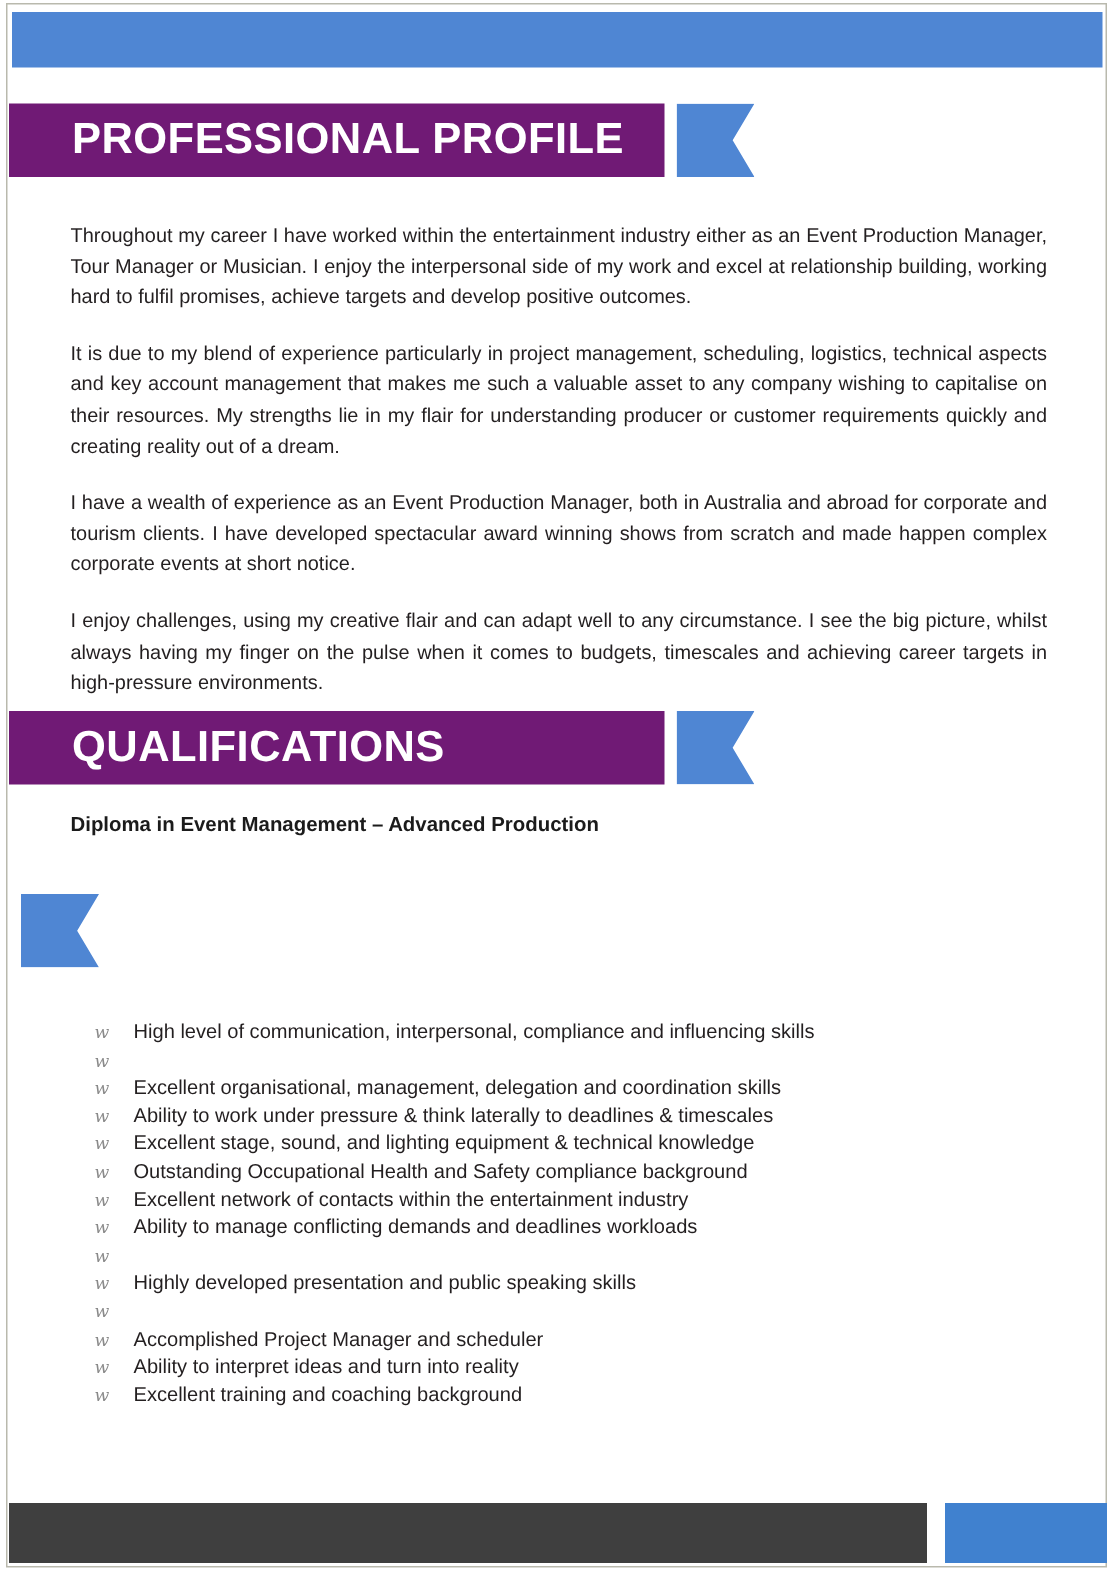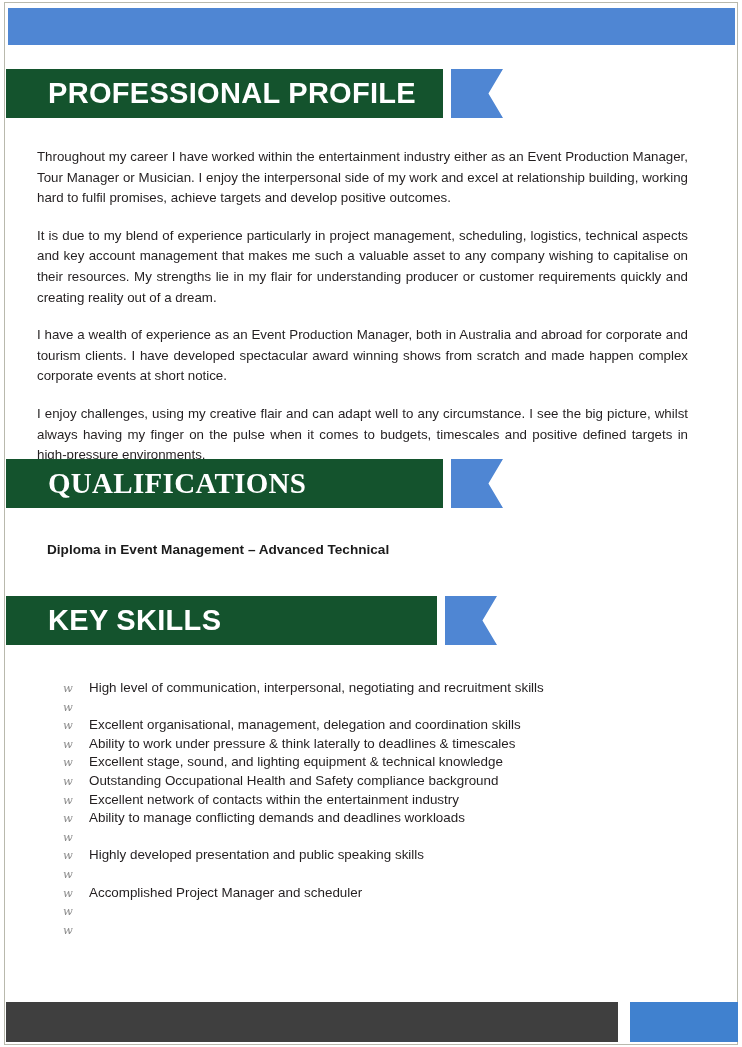--- a/index.html
+++ b/index.html
@@ -45,21 +45,21 @@
 
   
   .section-header {
     position: absolute;
     left: 6px;
     height: 49px;
     display: flex;
     align-items: stretch;
   }
   .section-header .bar {
-    background: #14532d;
+    background: #701a75;
     display: flex;
     align-items: center;
     box-sizing: border-box;
     height: 100%;
   }
   .section-header .bar-title {
     color: #ffffff;
     font-size: 29px;
     font-weight: bold;
     letter-spacing: 0.3px;
@@ -72,30 +72,30 @@
     width: 52px;
     height: 100%;
     background: #4f86d3;
     -webkit-clip-path: polygon(0 0, 100% 0, 72% 50%, 100% 100%, 0 100%);
     clip-path: polygon(0 0, 100% 0, 72% 50%, 100% 100%, 0 100%);
   }
 
   #hdr-profile { top: 69px; }
   #hdr-profile .bar { width: 437px; }
 
-  #hdr-qualifications { top: 459px; font-family: Liberation Serif, serif; }
+  #hdr-qualifications { top: 474px; }
   #hdr-qualifications .bar { width: 437px; }
 
   #hdr-keyskills { top: 596px; }
   #hdr-keyskills .bar { width: 431px; }
 
   
   .profile-body {
     position: absolute;
-    left: 37px;
+    left: 47px;
     top: 147px;
     width: 651px;
   }
   .profile-body p {
     margin: 0 0 17px 0;
     font-size: 13.3px;
     line-height: 1.55;
     color: #231f20;
     text-align: justify;
   }
@@ -171,43 +171,40 @@
     <div class="bar">
       <span class="bar-title">PROFESSIONAL PROFILE</span>
     </div>
     <div class="ribbon"></div>
   </div>
 
   <div class="profile-body">
     <p>Throughout my career I have worked within the entertainment industry either as an Event Production Manager, Tour Manager or Musician. I enjoy the interpersonal side of my work and excel at relationship building, working hard to fulfil promises, achieve targets and develop positive outcomes.</p>
     <p>It is due to my blend of experience particularly in project management, scheduling, logistics, technical aspects and key account management that makes me such a valuable asset to any company wishing to capitalise on their resources. My strengths lie in my flair for understanding producer or customer requirements quickly and creating reality out of a dream.</p>
     <p>I have a wealth of experience as an Event Production Manager, both in Australia and abroad for corporate and tourism clients. I have developed spectacular award winning shows from scratch and made happen complex corporate events at short notice.</p>
-    <p>I enjoy challenges, using my creative flair and can adapt well to any circumstance. I see the big picture, whilst always having my finger on the pulse when it comes to budgets, timescales and positive defined targets in high-pressure environments.</p>
+    <p>I enjoy challenges, using my creative flair and can adapt well to any circumstance. I see the big picture, whilst always having my finger on the pulse when it comes to budgets, timescales and achieving career targets in high-pressure environments.</p>
   </div>
 
   <div class="section-header" id="hdr-qualifications">
     <div class="bar">
       <span class="bar-title">QUALIFICATIONS</span>
     </div>
     <div class="ribbon"></div>
   </div>
 
-  <div class="qualification-line">Diploma in Event Management – Advanced Technical</div>
+  <div class="qualification-line">Diploma in Event Management – Advanced Production</div>
 
   <div class="section-header" id="hdr-keyskills">
-    <div class="bar">
-      <span class="bar-title">KEY SKILLS</span>
-    </div>
     <div class="ribbon"></div>
   </div>
 
   <ul class="skills-list" id="skills-list">
       <li>
         <span class="bullet">w</span>
-        <span>High level of communication, interpersonal, negotiating and recruitment skills</span>
+        <span>High level of communication, interpersonal, compliance and influencing skills</span>
       </li>
       <li>
         <span class="bullet">w</span>
       </li>
       <li>
         <span class="bullet">w</span>
         <span>Excellent organisational, management, delegation and coordination skills</span>
       </li>
       <li>
         <span class="bullet">w</span>
@@ -238,22 +235,24 @@
       </li>
       <li>
         <span class="bullet">w</span>
       </li>
       <li>
         <span class="bullet">w</span>
         <span>Accomplished Project Manager and scheduler</span>
       </li>
       <li>
         <span class="bullet">w</span>
-      </li>
-      <li>
-        <span class="bullet">w</span>
+        <span>Ability to interpret ideas and turn into reality</span>
+      </li>
+      <li>
+        <span class="bullet">w</span>
+        <span>Excellent training and coaching background</span>
       </li>
     </ul>
 
   <div class="footer-dark"></div>
   <div class="footer-blue"></div>
 
 </div>
 
 </body></html>

